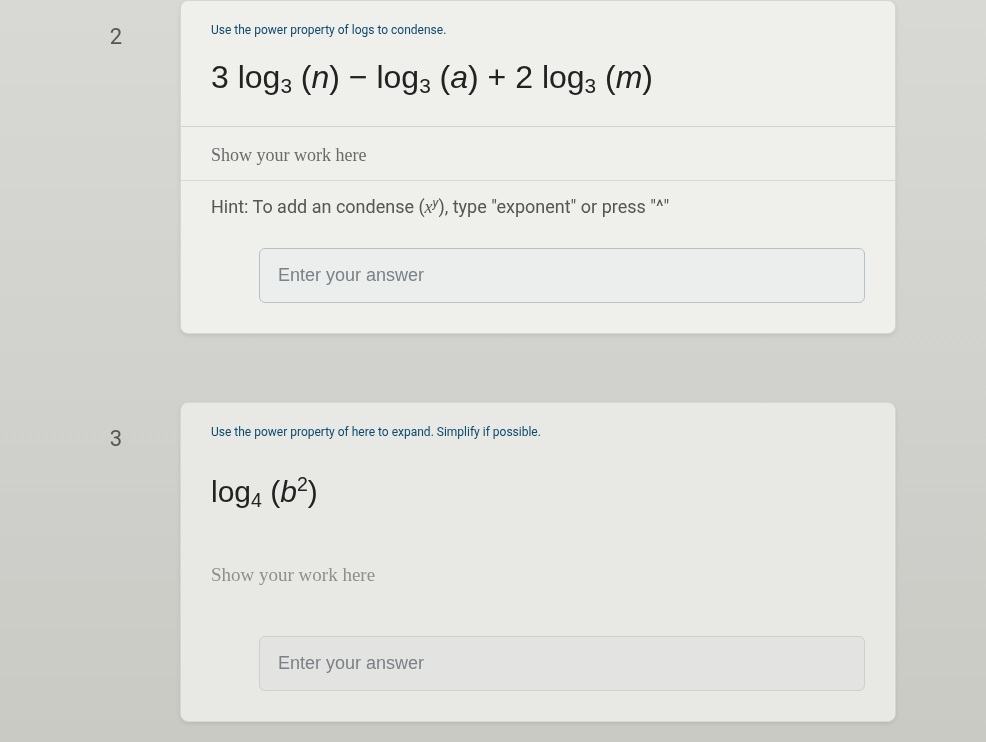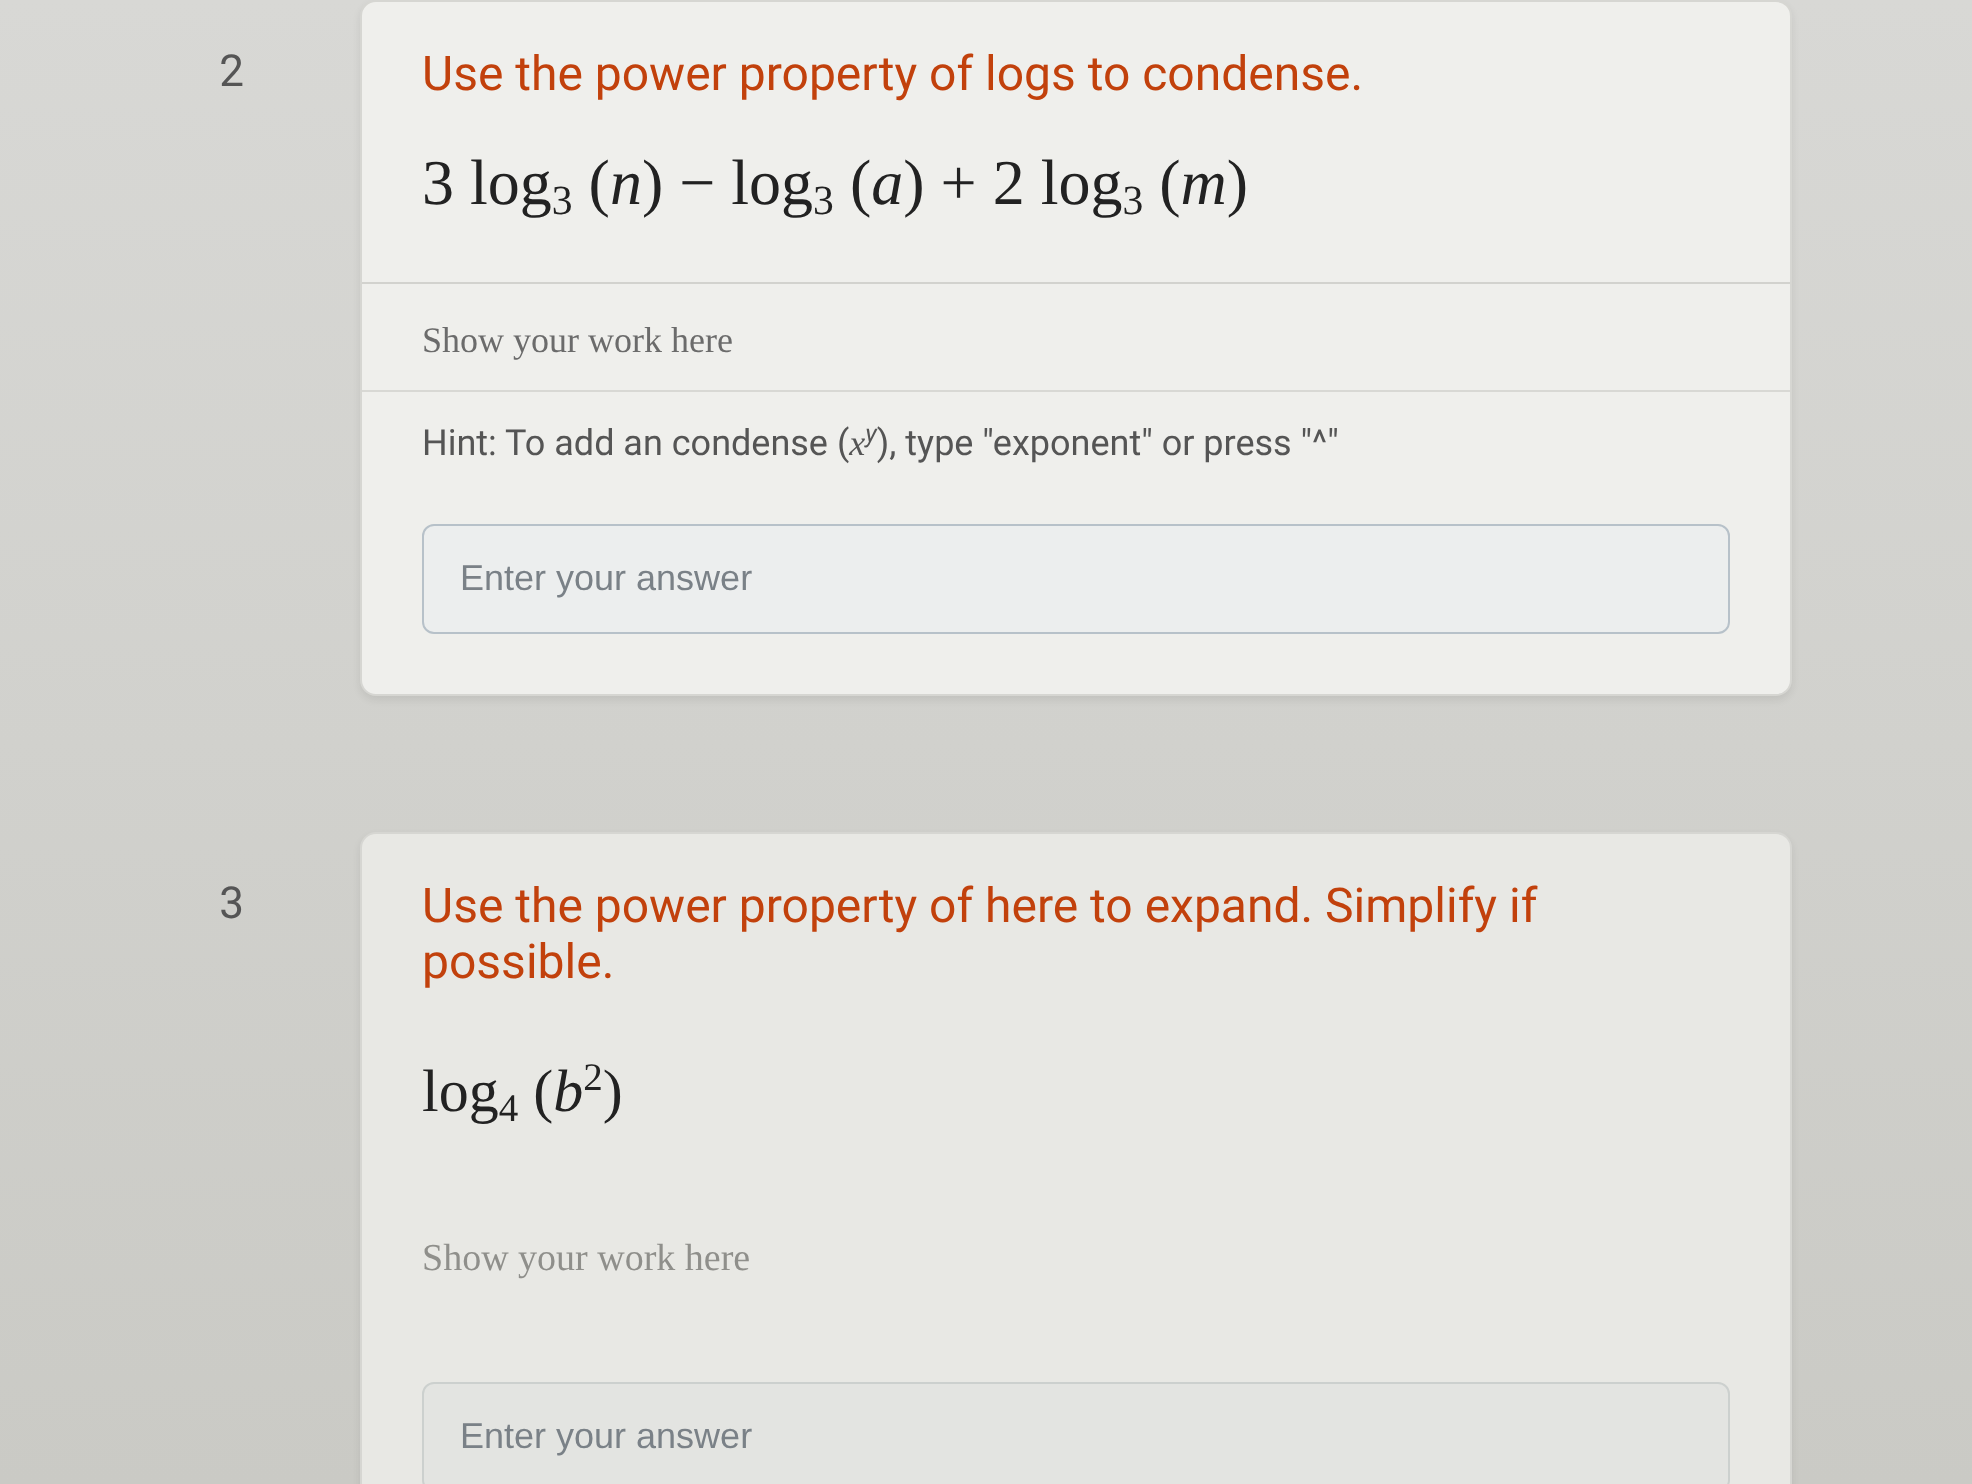--- a/index.html
+++ b/index.html
@@ -39,26 +39,26 @@
     margin-right: 90px;
     padding-bottom: 12px;
   }
   .card.q2 { margin-top: 0; }
   .card.q3 { margin-top: 0; background: #e8e8e4; }
   .prompt-section {
     padding: 22px 30px 18px 30px;
     border-bottom: 1px solid #d2d2ce;
   }
   .prompt-text {
-    font-size: 24px;
-    color: #c2410c;
+    font-size: 12px;
+    color: #0c4a6e;
     margin-bottom: 22px;
   }
   .formula {
-    font-family: Liberation Serif, serif;
+    font-family: Liberation Sans, sans-serif;
     font-size: 32px;
     color: #222;
     padding-bottom: 10px;
   }
   .formula .sub { font-size: 0.65em; vertical-align: -0.25em; }
   .formula .sup { font-size: 0.65em; vertical-align: 0.55em; }
   .work-section {
     padding: 18px 30px 14px 30px;
     font-size: 18px;
     color: #6b6b6b;
@@ -70,20 +70,21 @@
     font-size: 18px;
     color: #555;
   }
   .hint-section .math {
     font-family: "Times New Roman", Georgia, serif;
     font-style: italic;
   }
   .hint-section .msup { font-size: 0.7em; vertical-align: 0.5em; font-style: italic; }
   .answer-wrap {
     padding: 12px 30px 18px 30px;
+    margin-left: 48px;
   }
   .answer-input {
     width: 100%;
     border: 1px solid #b7c1c9;
     background: #eceeee;
     border-radius: 6px;
     padding: 16px 18px;
     font-size: 18px;
     color: #6a7278;
     outline: none;

